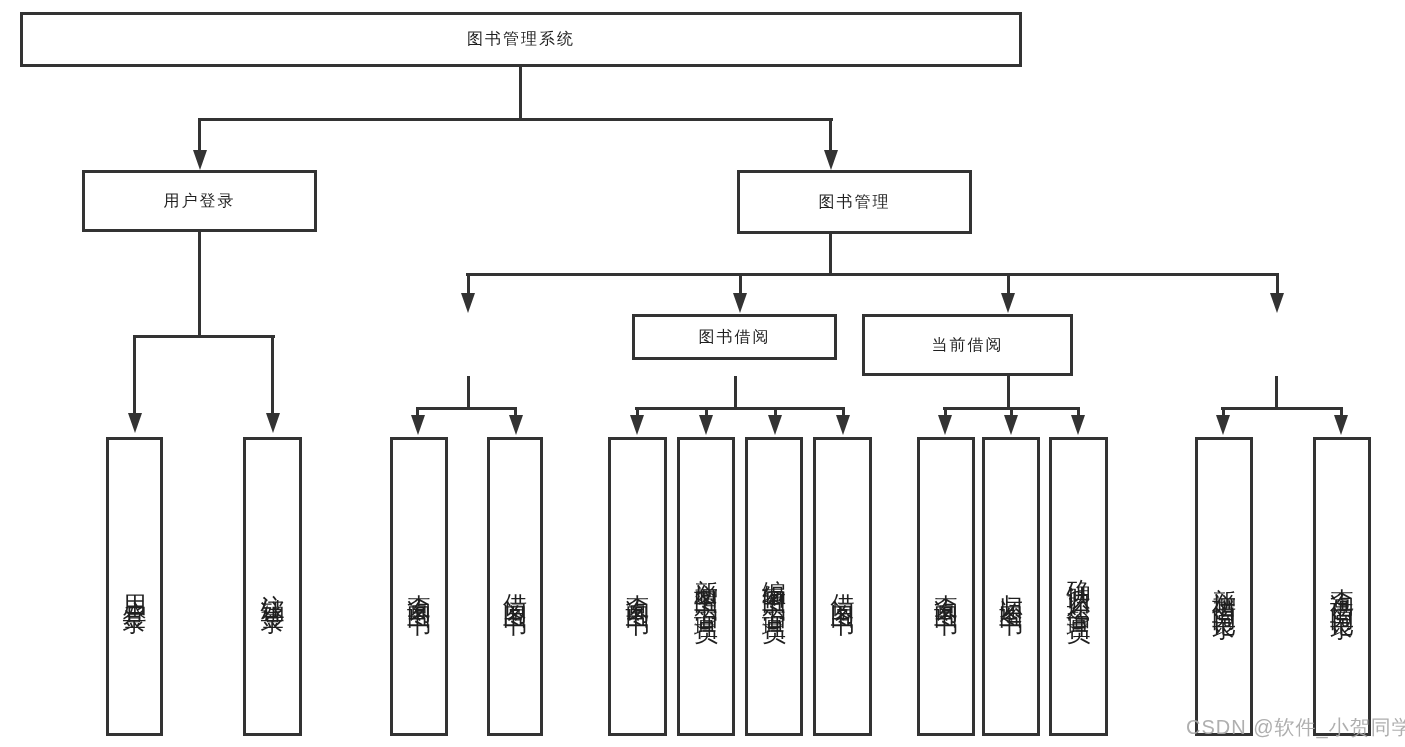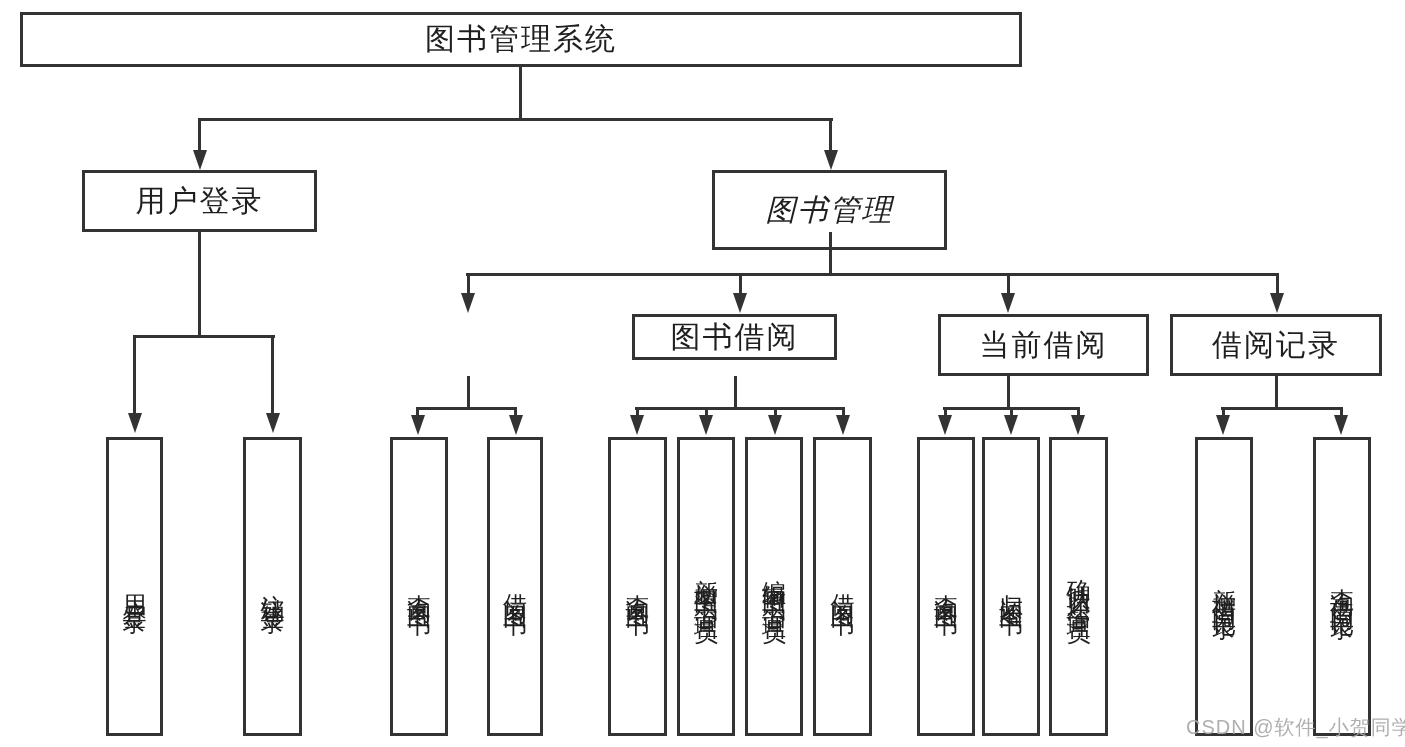--- a/index.html
+++ b/index.html
@@ -20,21 +20,21 @@
     position: absolute;
     box-sizing: border-box;
     border: 3px solid #333333;
     background: #ffffff;
     color: #1f1f1f;
     display: flex;
     align-items: center;
     justify-content: center;
   }
   .node.h {
-    font-size: 30px;
+    font-size: 16px;
     letter-spacing: 2px;
     white-space: nowrap;
   }
   .node.v .vtext {
     writing-mode: vertical-rl;
     text-orientation: mixed;
     font-size: 24px;
     letter-spacing: 6px;
     line-height: 1;
     white-space: nowrap;
@@ -78,43 +78,42 @@
   <div class="node h" style="left:20px;top:12px;width:1002px;height:55px;">图书管理系统</div>
 
   <div class="vl" style="left:519px;top:67px;height:54px;"></div>
   <div class="hl" style="left:198px;top:118px;width:635px;"></div>
   <div class="vl" style="left:198px;top:118px;height:34px;"></div>
   <div class="ah" style="left:193px;top:150px;"></div>
   <div class="vl" style="left:829px;top:118px;height:34px;"></div>
   <div class="ah" style="left:824px;top:150px;"></div>
 
   <div class="node h" style="left:82px;top:170px;width:235px;height:62px;">用户登录</div>
-  <div class="node h" style="left:712px;top:170px;width:235px;height:80px;font-style:italic;">图书管理</div>
+  <div class="node h" style="left:737px;top:170px;width:235px;height:64px;">图书管理</div>
 
   <div class="vl" style="left:198px;top:232px;height:106px;"></div>
   <div class="hl" style="left:133px;top:335px;width:142px;"></div>
   <div class="vl" style="left:133px;top:335px;height:80px;"></div>
   <div class="ah" style="left:128px;top:413px;"></div>
   <div class="vl" style="left:271px;top:335px;height:80px;"></div>
   <div class="ah" style="left:266px;top:413px;"></div>
 
   <div class="vl" style="left:829px;top:232px;height:44px;"></div>
   <div class="hl" style="left:466px;top:273px;width:813px;"></div>
   <div class="vl" style="left:467px;top:273px;height:22px;"></div>
   <div class="ah" style="left:461px;top:293px;"></div>
   <div class="vl" style="left:739px;top:273px;height:22px;"></div>
   <div class="ah" style="left:733px;top:293px;"></div>
   <div class="vl" style="left:1007px;top:273px;height:22px;"></div>
   <div class="ah" style="left:1001px;top:293px;"></div>
   <div class="vl" style="left:1276px;top:273px;height:22px;"></div>
   <div class="ah" style="left:1270px;top:293px;"></div>
 
   <div class="node h" style="left:632px;top:314px;width:205px;height:46px;">图书借阅</div>
-  <div class="node h" style="left:938px;top:314px;width:211px;height:62px;">当前借阅</div>
-  <div class="node h" style="left:1170px;top:314px;width:212px;height:62px;">借阅记录</div>
+  <div class="node h" style="left:862px;top:314px;width:211px;height:62px;">当前借阅</div>
 
   <div class="vl" style="left:467px;top:376px;height:34px;"></div>
   <div class="hl" style="left:416px;top:407px;width:101px;"></div>
   <div class="vl" style="left:416px;top:407px;height:10px;"></div>
   <div class="ah" style="left:411px;top:415px;"></div>
   <div class="vl" style="left:514px;top:407px;height:10px;"></div>
   <div class="ah" style="left:509px;top:415px;"></div>
 
   <div class="vl" style="left:734px;top:376px;height:34px;"></div>
   <div class="hl" style="left:635px;top:407px;width:210px;"></div>

